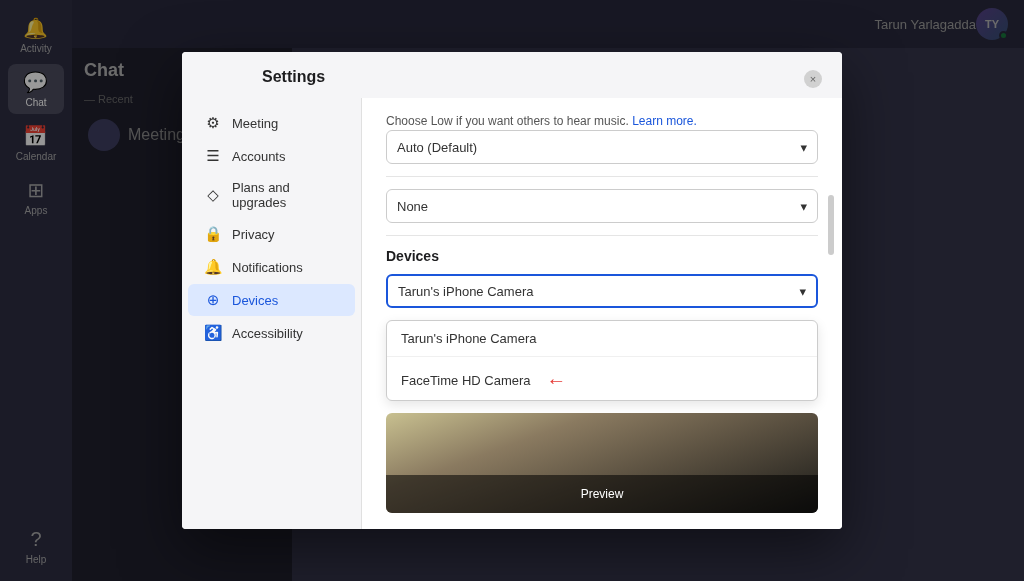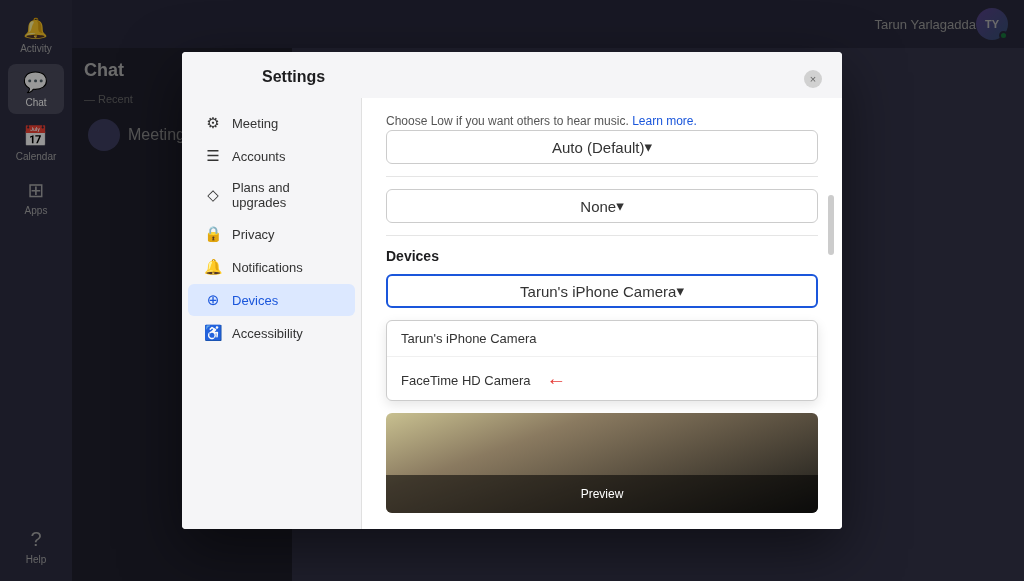--- a/index.html
+++ b/index.html
@@ -275,24 +275,24 @@
     }
 
     .select-dropdown {
       width: 100%;
       height: 34px;
       border: 1px solid #ccc;
       border-radius: 6px;
       background: #fff;
       display: flex;
       align-items: center;
-      justify-content: center;
+      justify-content: space-between;
       padding: 0 10px;
       cursor: pointer;
-      font-size: 15px;
+      font-size: 13px;
       color: #333;
       margin-bottom: 12px;
     }
 
     .select-dropdown.active {
       border-color: #1a56db;
       border-width: 2px;
     }
 
     .divider {

